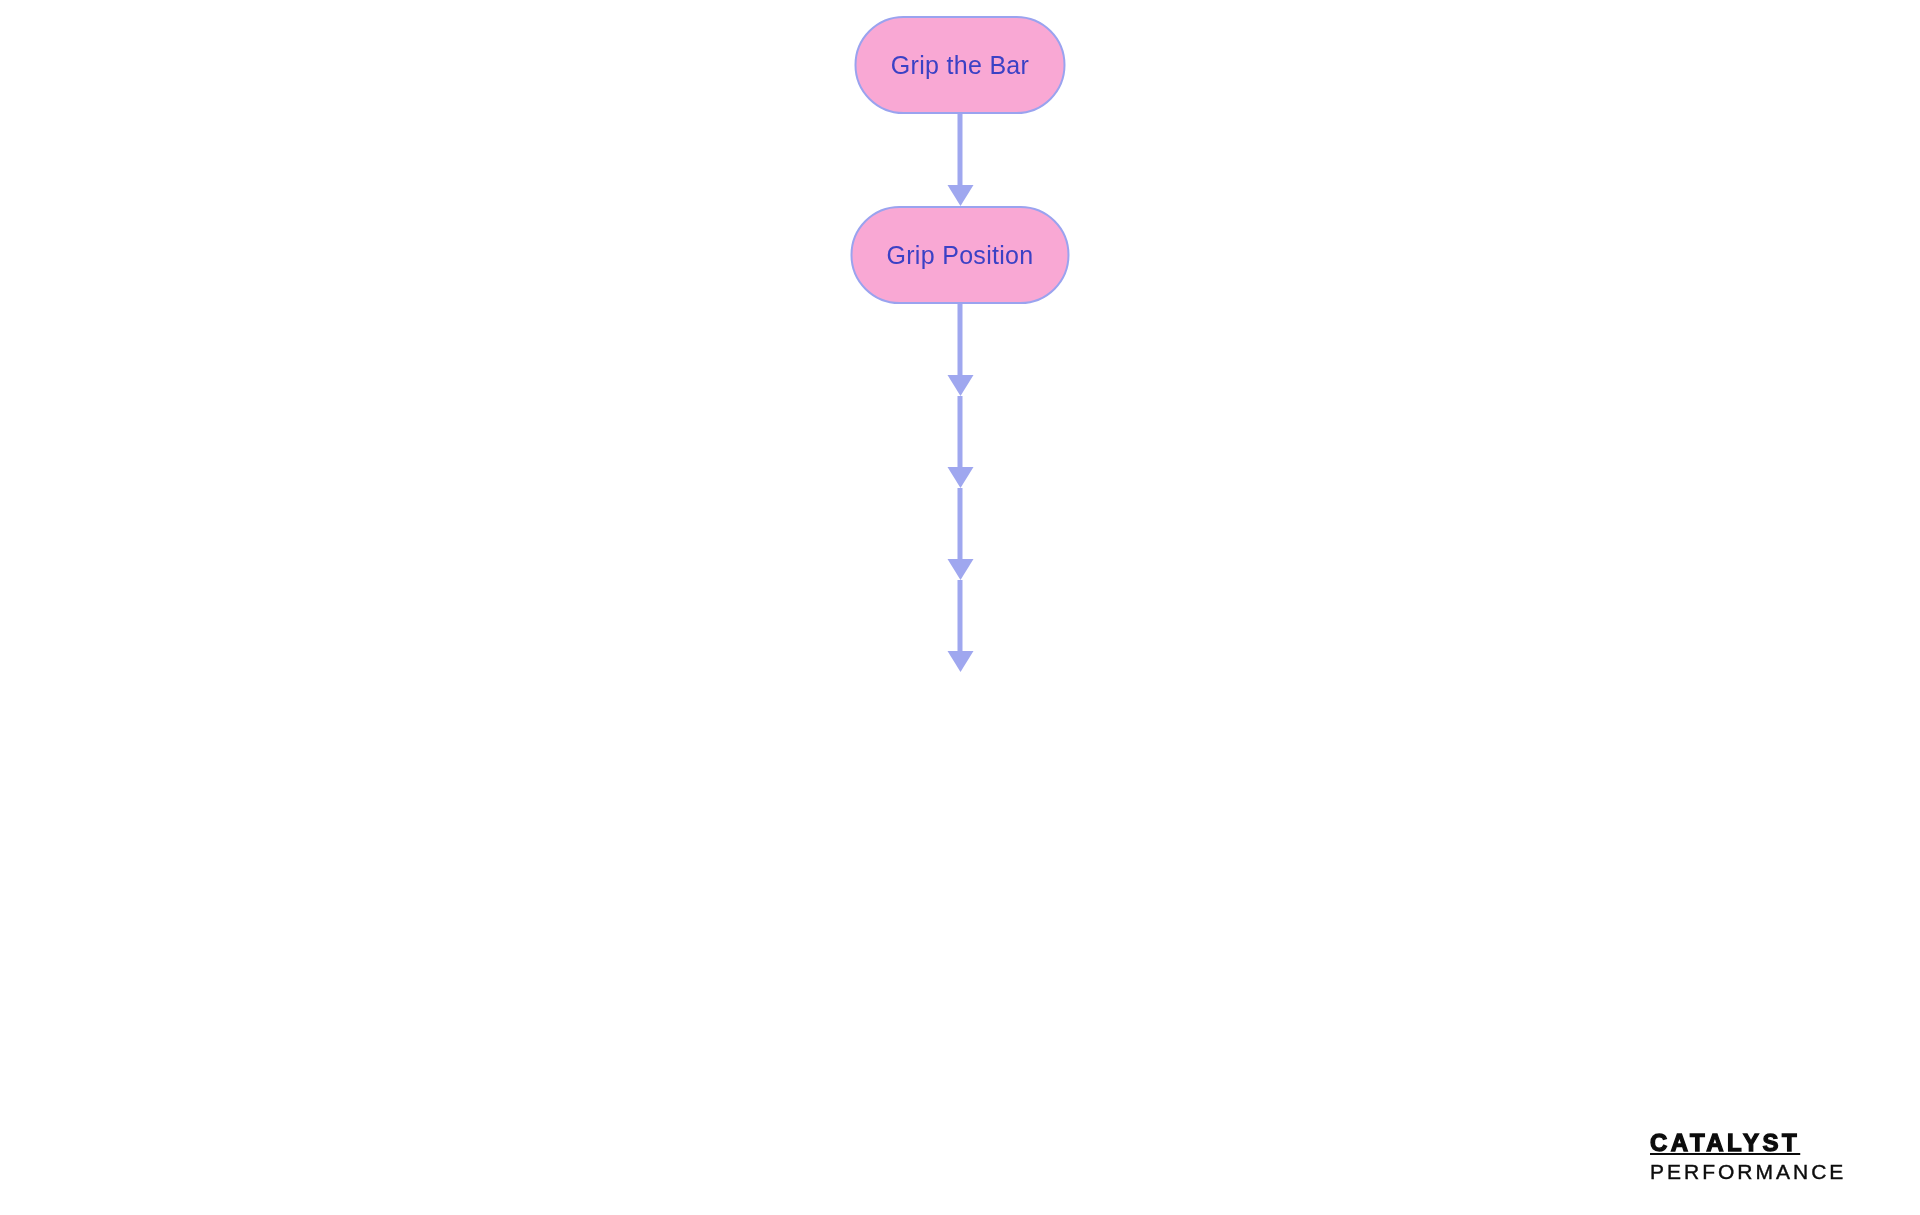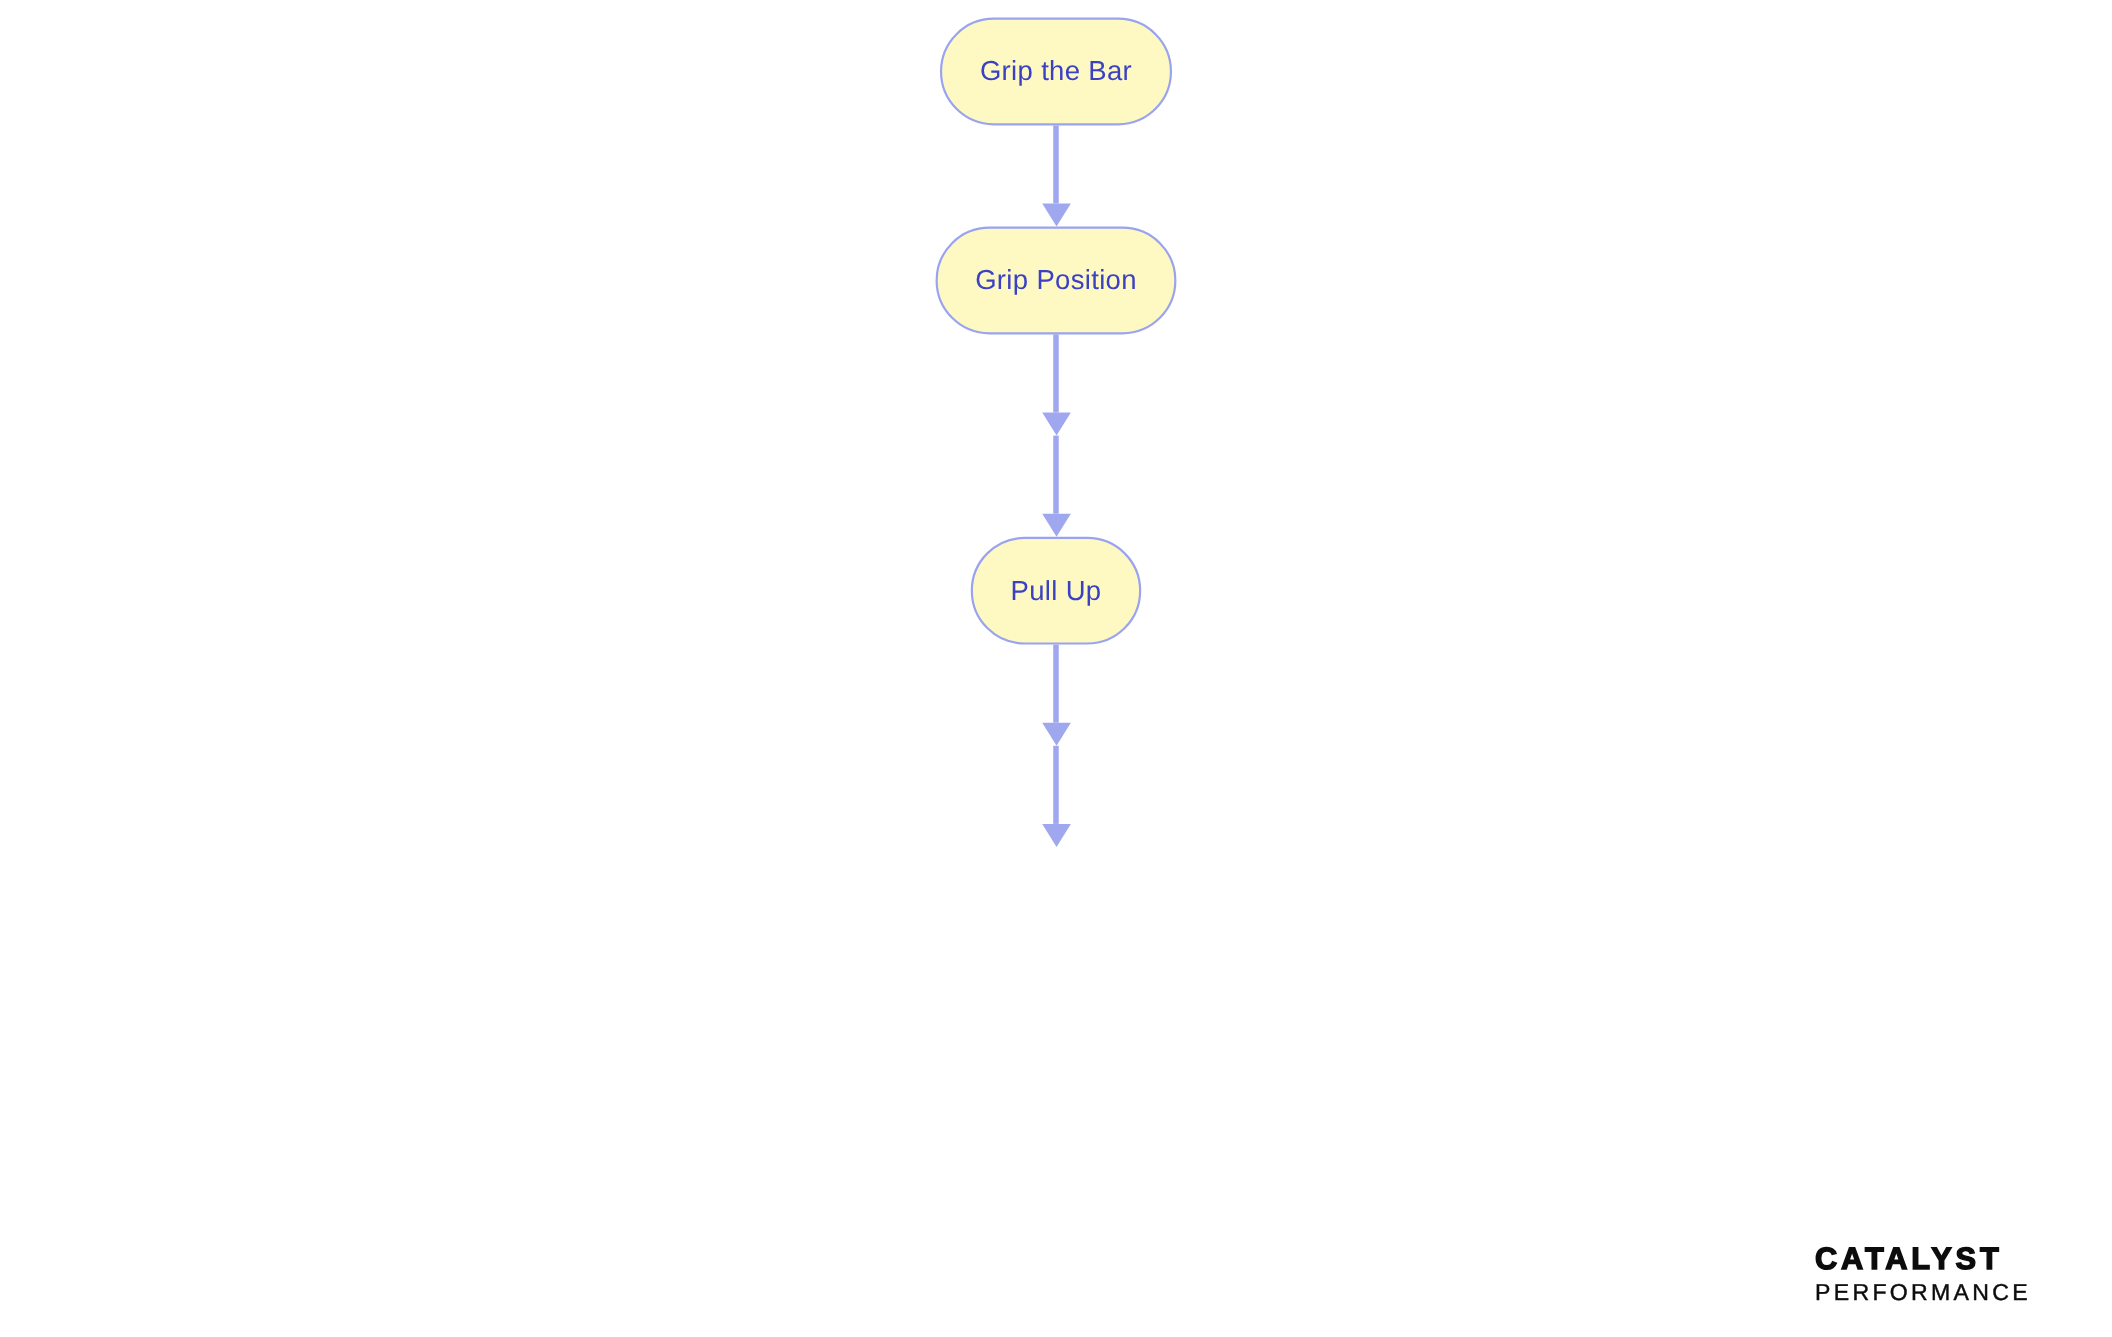--- a/index.html
+++ b/index.html
@@ -21,21 +21,21 @@
     transform: translateX(-50%);
     display: flex;
     flex-direction: column;
     align-items: center;
   }
   .node {
     height: 98px;
     box-sizing: border-box;
     padding: 0 34px;
     border-radius: 49px;
-    background: #fef9c3;
+    background: #f9a8d4;
     border: 2px solid #9aa3ef;
     color: #3b41c5;
     font-size: 25px;
     letter-spacing: 0.3px;
     display: flex;
     align-items: center;
     justify-content: center;
     white-space: nowrap;
   }
   .arrow {
@@ -57,23 +57,24 @@
     border-top: 21px solid #9fa7ef;
   }
   .brand {
     position: absolute;
     top: 1131px;
     left: 1650px;
     color: #0c0c0c;
     line-height: 1;
   }
   .brand .line1 {
-    font-size: 28px;
+    font-size: 24px;
     font-weight: 900;
     letter-spacing: 3.5px;
+    text-decoration: underline;
     -webkit-text-stroke: 1.3px #0c0c0c;
   }
   .brand .line2 {
     font-size: 21px;
     font-weight: 400;
     letter-spacing: 3px;
     margin-top: 6px;
     -webkit-text-stroke: 0.4px #0c0c0c;
   }
 </style>
@@ -99,23 +100,20 @@
     <div class="shaft"></div>
     <div class="head"></div>
   </div>
 
 
   <div class="arrow">
     <div class="shaft"></div>
     <div class="head"></div>
   </div>
 
-  <div class="node">
-    <span>Pull Up</span>
-  </div>
 
   <div class="arrow">
     <div class="shaft"></div>
     <div class="head"></div>
   </div>
 
 
   <div class="arrow">
     <div class="shaft"></div>
     <div class="head"></div>

